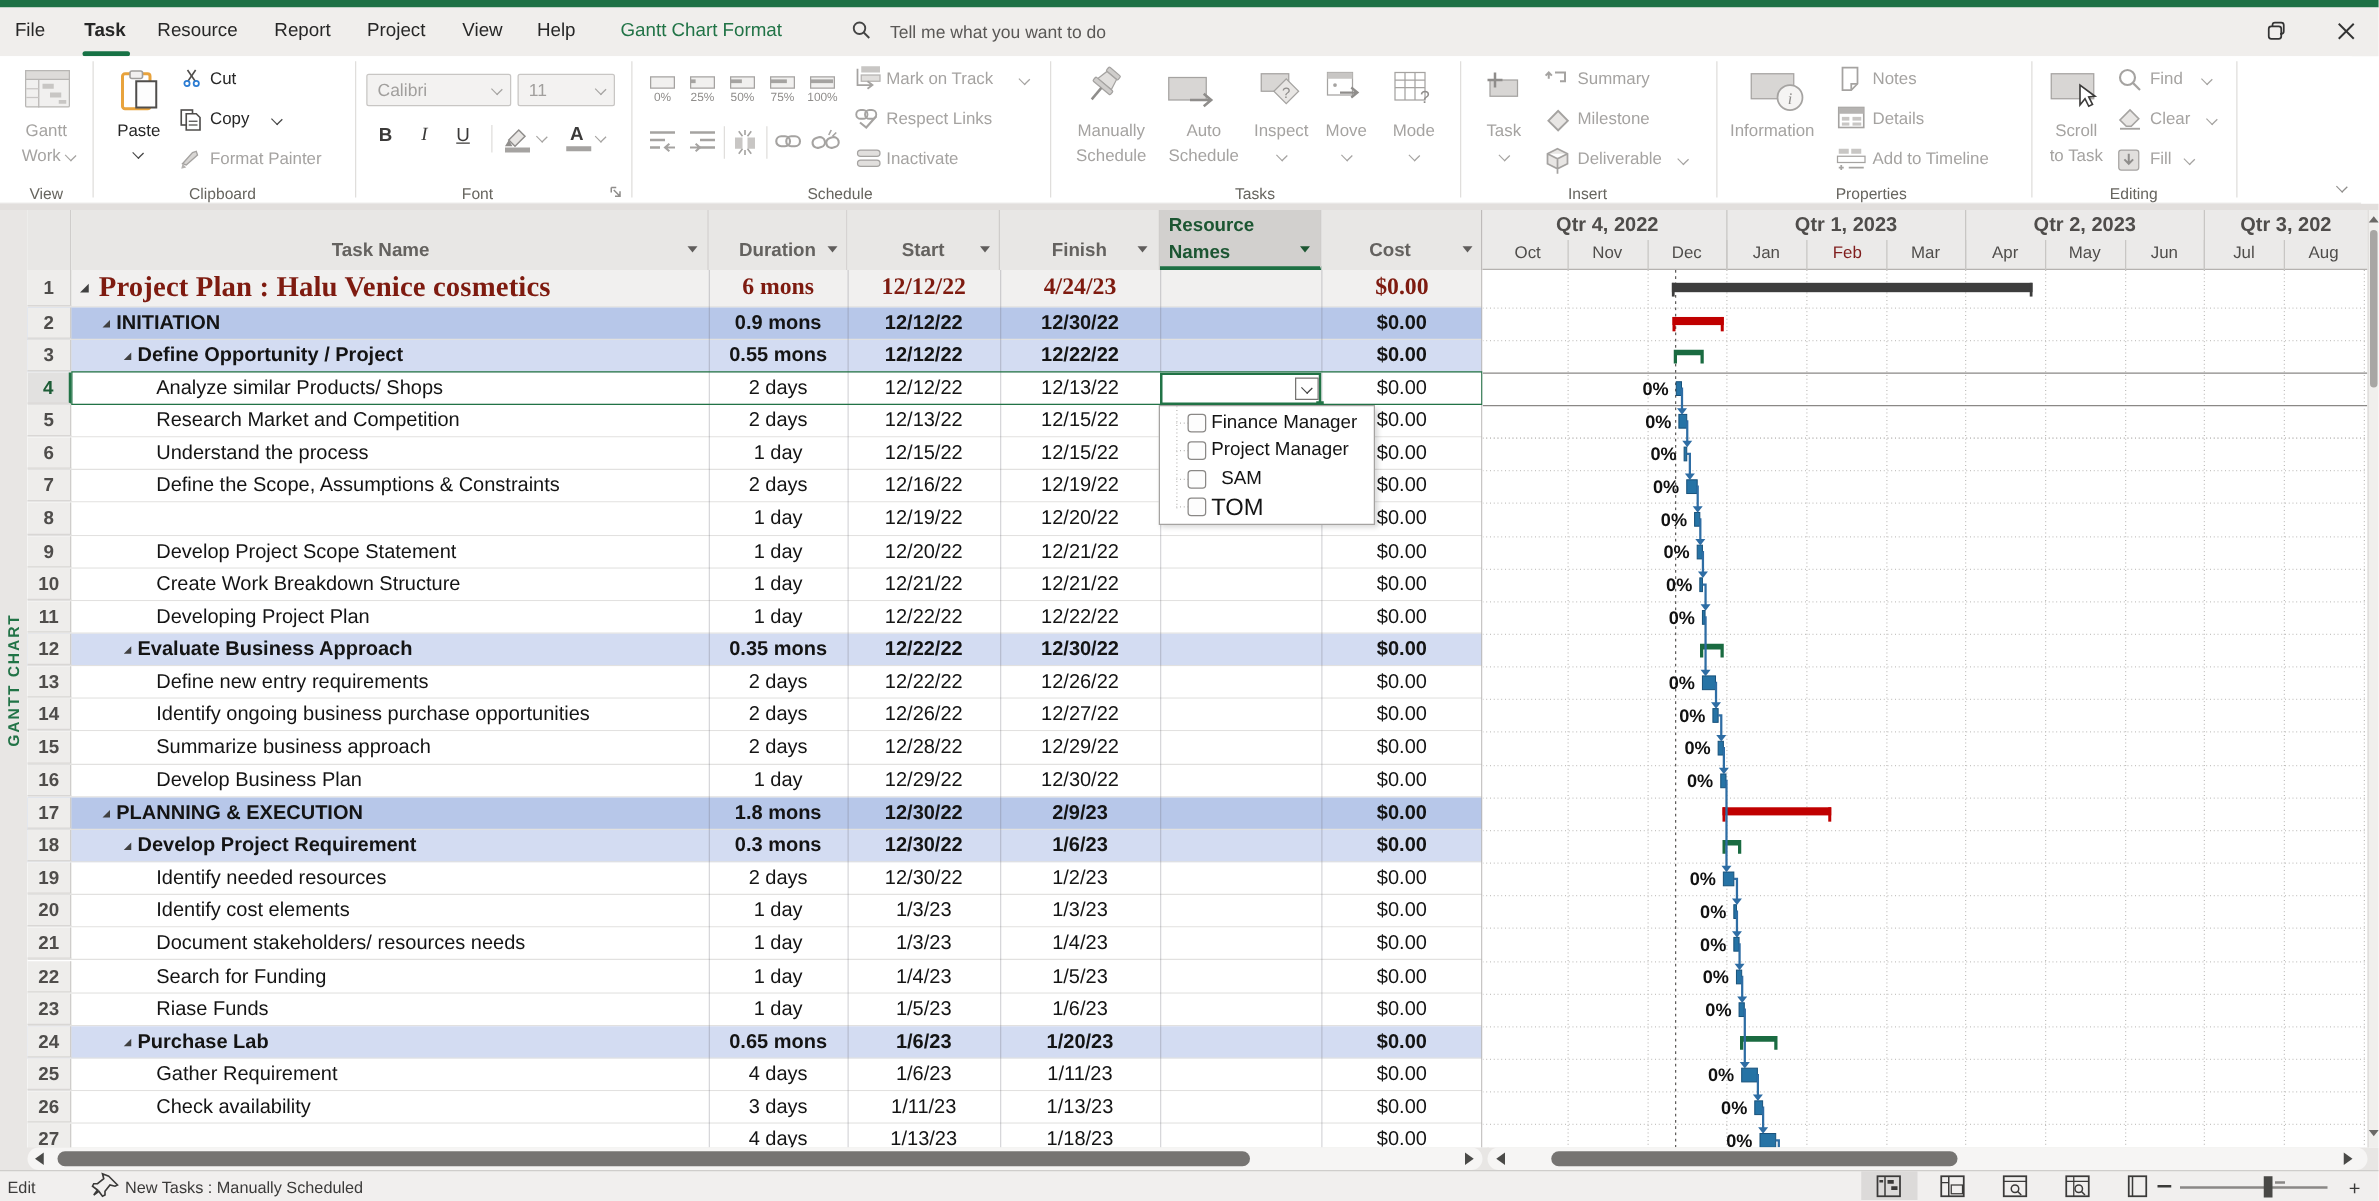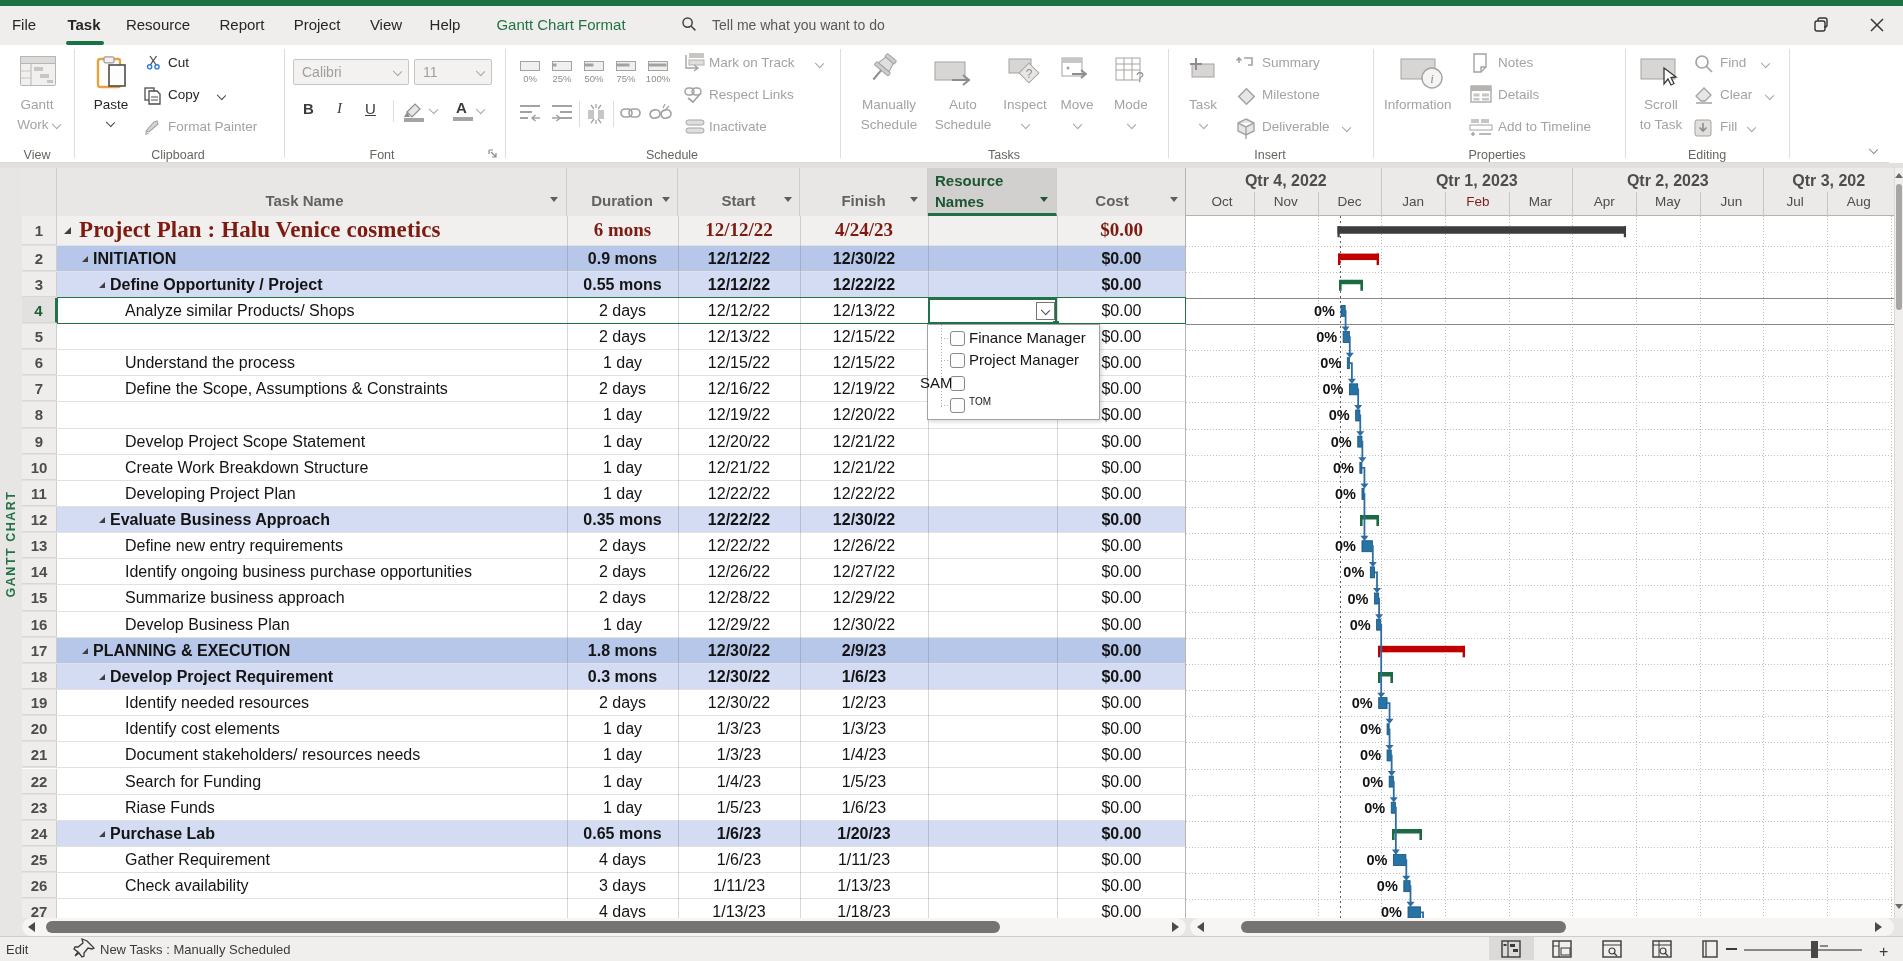--- a/index.html
+++ b/index.html
@@ -364,20 +364,23 @@
 <div class="cell" style="left:35px;width:510px;line-height:25.15px;">
       <span style="position:absolute;left:68px;">Analyze similar Products/ Shops</span>
     </div>
 <div class="cell" style="left:545px;width:111px;text-align:center;line-height:25.15px;">2 days</div>
 <div class="cell" style="left:656px;width:122px;text-align:center;line-height:25.15px;">12/12/22</div>
 <div class="cell" style="left:778px;width:128px;text-align:center;line-height:25.15px;">12/13/22</div>
 <div class="cell" style="left:1035px;width:129px;text-align:center;line-height:25.15px;">$0.00</div>
 </div>
 <div class="row" style="top:323.95px;height:26.15px;background:#ffffff;border-bottom:1px solid #e2e1e0;">
 <div class="rn" style="line-height:26.15px;">5</div>
+<div class="cell" style="left:35px;width:510px;line-height:25.15px;">
+      <span style="position:absolute;left:68px;">Research Market and Competition</span>
+    </div>
 <div class="cell" style="left:545px;width:111px;text-align:center;line-height:25.15px;">2 days</div>
 <div class="cell" style="left:656px;width:122px;text-align:center;line-height:25.15px;">12/13/22</div>
 <div class="cell" style="left:778px;width:128px;text-align:center;line-height:25.15px;">12/15/22</div>
 <div class="cell" style="left:1035px;width:129px;text-align:center;line-height:25.15px;">$0.00</div>
 </div>
 <div class="row" style="top:350.1px;height:26.15px;background:#ffffff;border-bottom:1px solid #e2e1e0;">
 <div class="rn" style="line-height:26.15px;">6</div>
 <div class="cell" style="left:35px;width:510px;line-height:25.15px;">
       <span style="position:absolute;left:68px;">Understand the process</span>
     </div>
@@ -777,24 +780,24 @@
 <div class="abs" style="left:927px;top:324.45px;width:173px;height:96px;background:#fff;border:1px solid #a5a3a1;box-shadow:2px 2px 4px rgba(0,0,0,0.15);"></div>
 <div class="abs" style="left:941px;top:324.95px;width:1px;height:82px;background-image:linear-gradient(#b5b3b1 1px,transparent 1px);background-size:1px 3px;"></div>
 <div class="abs" style="left:941px;top:337.95px;width:10px;height:1px;background-image:linear-gradient(90deg,#b5b3b1 1px,transparent 1px);background-size:3px 1px;"></div>
 <div class="abs" style="left:950px;top:330.95px;width:15px;height:15px;border:1.5px solid #8a8886;border-radius:3px;background:#fdfdfd;"></div>
 <div class="abs" style="left:969px;top:328.95px;font-size:15px;color:#141414;">Finance Manager</div>
 <div class="abs" style="left:941px;top:360.34999999999997px;width:10px;height:1px;background-image:linear-gradient(90deg,#b5b3b1 1px,transparent 1px);background-size:3px 1px;"></div>
 <div class="abs" style="left:950px;top:353.34999999999997px;width:15px;height:15px;border:1.5px solid #8a8886;border-radius:3px;background:#fdfdfd;"></div>
 <div class="abs" style="left:969px;top:351.34999999999997px;font-size:15px;color:#141414;">Project Manager</div>
 <div class="abs" style="left:941px;top:382.75px;width:10px;height:1px;background-image:linear-gradient(90deg,#b5b3b1 1px,transparent 1px);background-size:3px 1px;"></div>
 <div class="abs" style="left:950px;top:375.75px;width:15px;height:15px;border:1.5px solid #8a8886;border-radius:3px;background:#fdfdfd;"></div>
-<div class="abs" style="left:920px;top:373.75px;font-size:15px;color:#141414;">SAM</div>
+<div class="abs" style="left:977px;top:373.75px;font-size:15px;color:#141414;">SAM</div>
 <div class="abs" style="left:941px;top:405.15px;width:10px;height:1px;background-image:linear-gradient(90deg,#b5b3b1 1px,transparent 1px);background-size:3px 1px;"></div>
 <div class="abs" style="left:950px;top:398.15px;width:15px;height:15px;border:1.5px solid #8a8886;border-radius:3px;background:#fdfdfd;"></div>
-<div class="abs" style="left:969px;top:396.15px;font-size:10px;color:#141414;">TOM</div>
+<div class="abs" style="left:969px;top:396.15px;font-size:19px;color:#141414;">TOM</div>
 <div class="abs" style="left:0;top:918px;width:1903px;height:18px;background:#e8e6e4;"></div>
 <div class="abs" style="left:22px;top:918px;width:1164px;height:18px;background:#f6f5f4;border-radius:9px;"></div>
 <div class="abs" style="left:1190px;top:918px;width:704px;height:18px;background:#f6f5f4;border-radius:9px;"></div>
 <svg style="left:27px;top:922px;" width="10" height="10" viewBox="0 0 10 10">
     <path d="M8 0 L1 5 L8 10 z" fill="#4a4a48"></path>
   </svg>
 <div class="abs" style="left:46px;top:921px;width:954px;height:12px;background:#767472;border-radius:6px;"></div>
 <svg style="left:1170px;top:922px;" width="10" height="10" viewBox="0 0 10 10">
     <path d="M2 0 L9 5 L2 10 z" fill="#4a4a48"></path>
   </svg>

